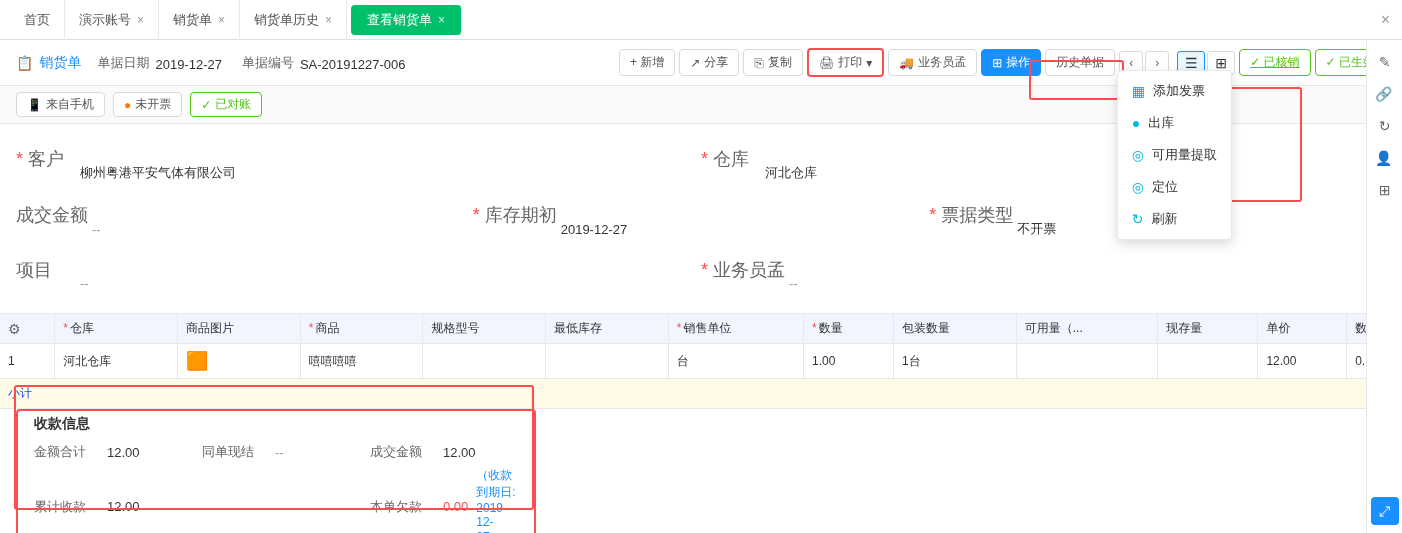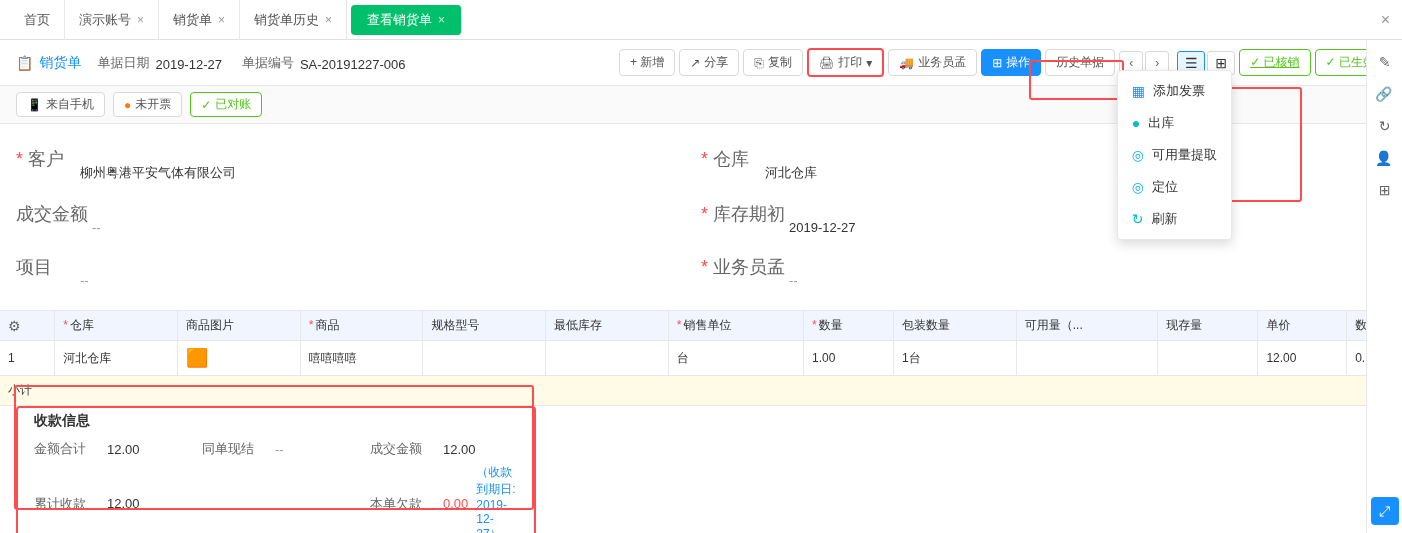--- a/index.html
+++ b/index.html
@@ -140,21 +140,21 @@
     th {
       background: #f0f5ff; padding: 6px 8px; text-align: left;
       border-right: 1px solid #e8e8e8; border-bottom: 1px solid #e8e8e8;
       color: #333; font-weight: normal; white-space: nowrap;
     }
     th .required-star { color: #ff4d4f; margin-right: 2px; }
     td {
       padding: 6px 8px; border-right: 1px solid #e8e8e8; border-bottom: 1px solid #e8e8e8;
       color: #333; white-space: nowrap;
     }
-    tr.subtotal td { background: #fffbe6; font-size: 12px; color: #404040; }
+    tr.subtotal td { background: #fffbe6; font-size: 12px; color: #1d4ed8; }
     .settings-icon { color: #666; font-size: 14px; }
 
     
     .payment-box {
       margin: 0 16px; border: 2px solid #ff4d4f; border-radius: 4px; padding: 4px 16px;
       background: #fff; max-width: 520px;
     }
     .payment-title { font-size: 14px; font-weight: bold; margin-bottom: 10px; color: #333; }
     .payment-grid {
       display: grid; grid-template-columns: 1fr 1fr 1fr; gap: 6px 20px;
@@ -323,20 +323,24 @@
         </div>
       </div>
       <div class="form-row">
         <div class="form-field">
           <span class="form-label">成交金额</span>
           <span class="form-value gray">--</span>
         </div>
         <div class="form-field">
           <span class="form-label required">库存期初</span>
           <span class="form-value">2019-12-27</span>
+        </div>
+        <div class="form-field">
+          <span class="form-label required">票据类型</span>
+          <span class="form-value">不开票</span>
         </div>
       </div>
       <div class="form-row">
         <div class="form-field">
           <span class="form-label">项目</span>
           <span class="form-value gray">--</span>
         </div>
         <div class="form-field">
           <span class="form-label required">业务员孟</span>
           <span class="form-value gray">--</span>

